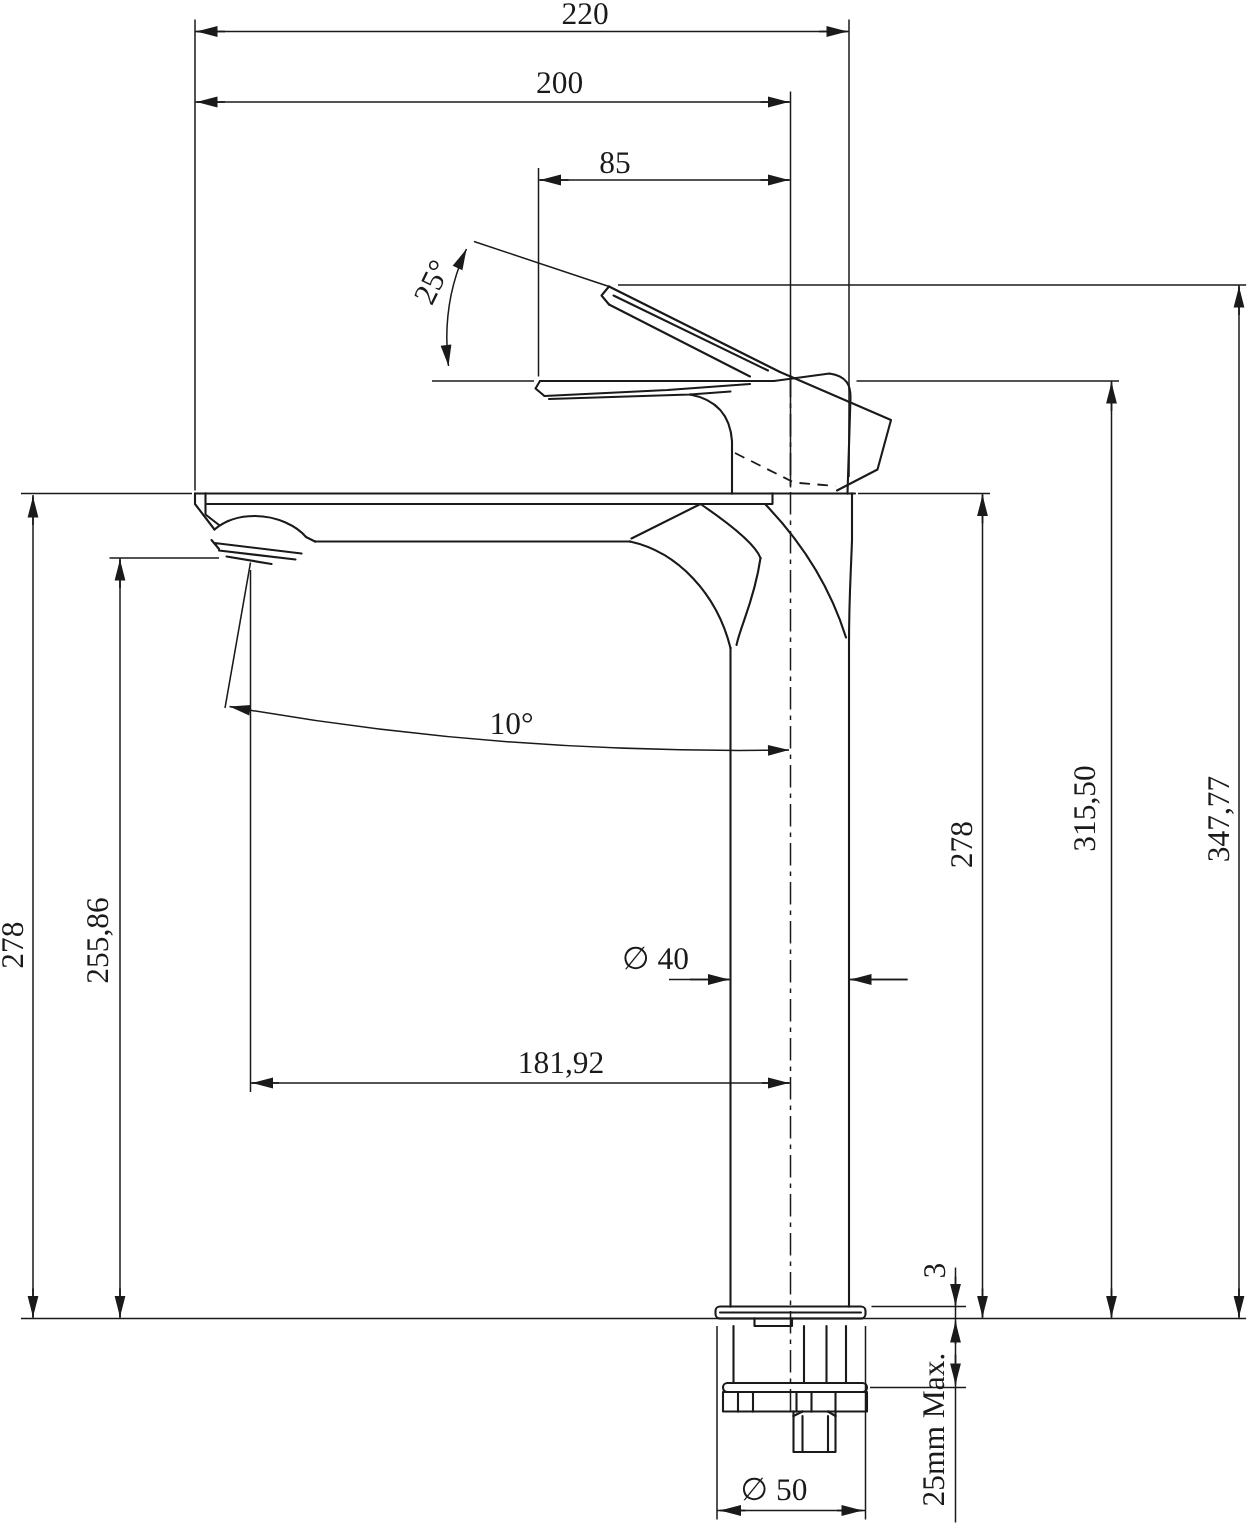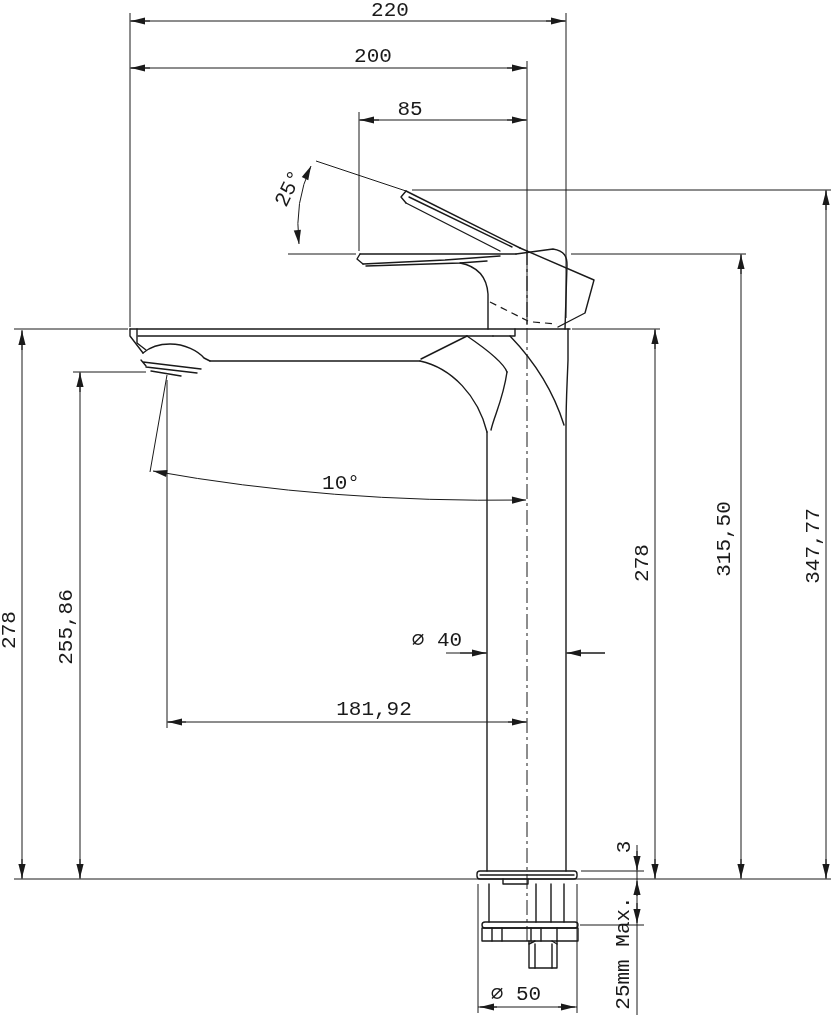--- a/index.html
+++ b/index.html
@@ -1,17 +1,17 @@
 <!DOCTYPE html>
 <html><head>
 <meta charset="utf-8">
 <style>
   html,body{margin:0;padding:0;background:#ffffff;}
   .page{position:relative;width:831px;height:1020px;background:#ffffff;overflow:hidden;
-        font-family:Liberation Mono, monospace;text-align:center;}
+        font-family:Liberation Serif, serif;text-align:center;}
   svg{position:absolute;left:0;top:0;}
   .outline{fill:none;stroke:#1a1a1a;stroke-width:1.4;stroke-linejoin:round;stroke-linecap:round;}
   .thin{fill:none;stroke:#1a1a1a;stroke-width:1;}
   .dim{fill:none;stroke:#1a1a1a;stroke-width:1;}
   .hidden-edge{fill:none;stroke:#1a1a1a;stroke-width:1.2;stroke-dasharray:7 5;}
   .cline{fill:none;stroke:#1a1a1a;stroke-width:1;stroke-dasharray:15 4 3 4;}
   .dimtext{fill:#1a1a1a;font-size:21px;}
 </style>
 </head>
 <body>

